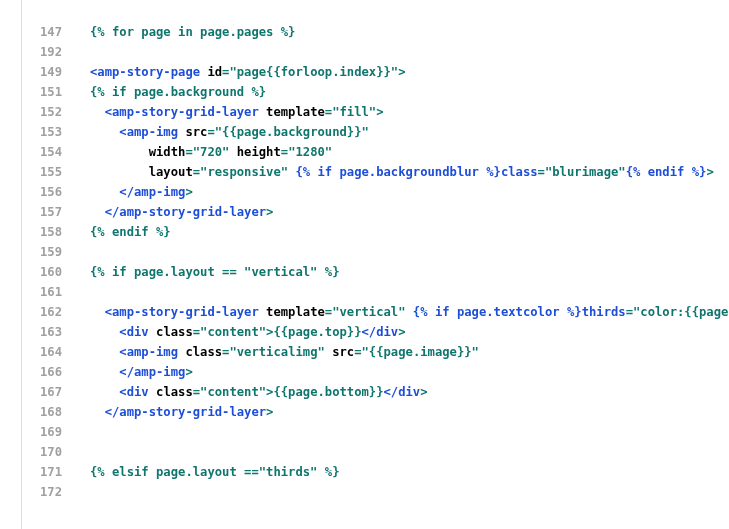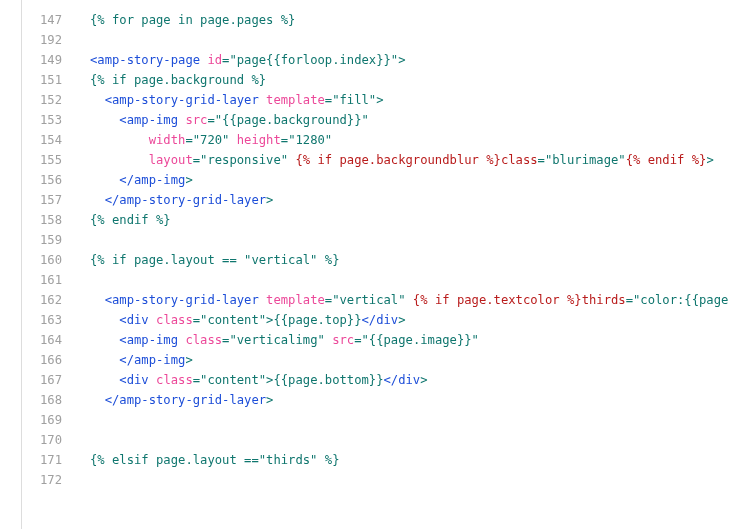--- a/index.html
+++ b/index.html
@@ -1,25 +1,25 @@
 <!DOCTYPE html>
 <html><head>
   <meta charset="utf-8">
   <style>
     html, body { margin: 0; padding: 0; background: #ffffff; }
     body { width: 729px; height: 529px; overflow: hidden; position: relative; }
     .gutter-line { position: absolute; left: 21px; top: 0; width: 1px; height: 529px; background: #dddddd; }
-    .code { position: absolute; left: 0; top: 10px; width: 666px; }
+    .code { position: absolute; left: 0; top: 22px; width: 666px; font-weight: bold; }
     .line { height: 20px; line-height: 20px; white-space: pre; position: relative;
             font-family: "DejaVu Sans Mono", "Liberation Mono", monospace; font-size: 12.2px; color: #333333; }
     .ln { position: absolute; left: 0; width: 62px; text-align: right; color: #a0a0a0; }
     .src { position: absolute; left: 90px; white-space: pre; }
     .tag { color: #1d4ed8; }
-    .attr { color: #ec4899; }
-    .tpl { color: #b91c1c; text-align: right; }
+    .attr { color: #000000; }
+    .tpl { color: #1d4ed8; text-align: right; }
     .txt { color: #0f766e; }
   </style>
 </head>
 <body>
 
 <div class="gutter-line"></div>
 <div class="code" id="code">
     <div class="line"><span class="ln">147</span><span class="src"><span class="txt">{% for page in page.pages %}</span></span></div>
     <div class="line"><span class="ln">192</span><span class="src"></span></div>
     <div class="line"><span class="ln">149</span><span class="src"><span class="tag">&lt;amp-story-page</span><span class="attr"> id</span><span class="txt">="page{{forloop.index}}"&gt;</span></span></div>

